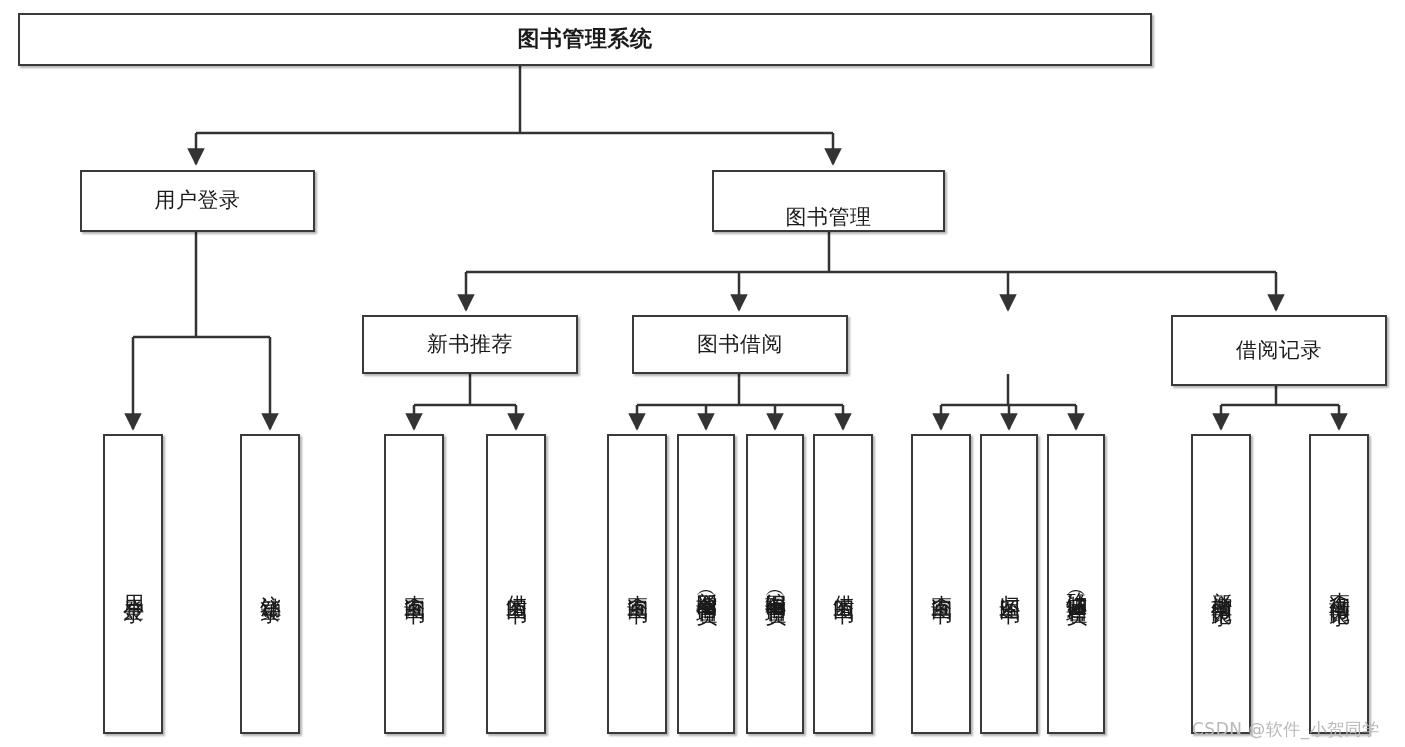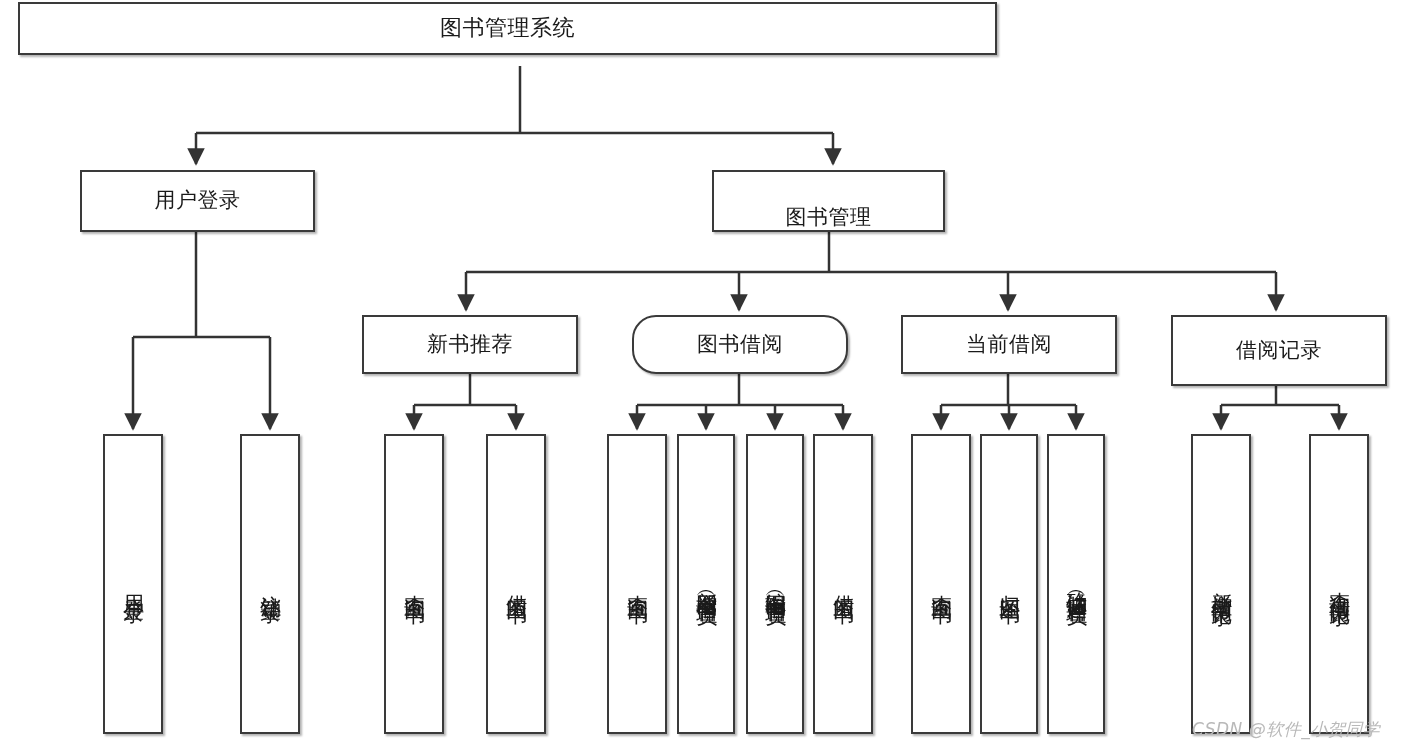--- a/index.html
+++ b/index.html
@@ -129,43 +129,40 @@
       <path d="M 1009 405 L 1009 429" marker-end="url(#arrow)"></path>
       <path d="M 1076 405 L 1076 429" marker-end="url(#arrow)"></path>
 
       <path d="M 1276 374 L 1276 405"></path>
       <path d="M 1221 405 L 1339 405"></path>
       <path d="M 1221 405 L 1221 429" marker-end="url(#arrow)"></path>
       <path d="M 1339 405 L 1339 429" marker-end="url(#arrow)"></path>
     </g>
   </svg>
 
-  <div class="node root horiz" style="left:18px; top:2px; width:979px; height:53px;">
+  <div class="node root horiz" style="left:18px; top:13px; width:1134px; height:53px;font-weight:bold;">
     <span class="label">图书管理系统</span>
   </div>
 
   <div class="node horiz" style="left:80px; top:170px; width:235px; height:62px;">
     <span class="label">用户登录</span>
   </div>
 
   <div class="node horiz" style="left:712px; top:170px; width:233px; height:62px;align-items:flex-end;">
     <span class="label">图书管理</span>
   </div>
 
   <div class="node horiz" style="left:362px; top:315px; width:216px; height:59px;">
     <span class="label">新书推荐</span>
   </div>
 
-  <div class="node horiz" style="left:632px; top:315px; width:216px; height:59px;border-radius:24px;">
+  <div class="node horiz" style="left:632px; top:315px; width:216px; height:59px;">
     <span class="label">图书借阅</span>
   </div>
 
-  <div class="node horiz" style="left:901px; top:315px; width:216px; height:59px;">
-    <span class="label">当前借阅</span>
-  </div>
 
   <div class="node horiz" style="left:1171px; top:315px; width:216px; height:71px;">
     <span class="label">借阅记录</span>
   </div>
 
   <div class="node vert" style="left:103px; top:434px; width:60px; height:300px;">
     <span class="label">用户登录</span>
   </div>
 
   <div class="node vert" style="left:240px; top:434px; width:60px; height:300px;">
@@ -209,15 +206,15 @@
   </div>
 
   <div class="node vert" style="left:1191px; top:434px; width:60px; height:300px;">
     <span class="label">新增借阅记录</span>
   </div>
 
   <div class="node vert" style="left:1309px; top:434px; width:60px; height:300px;">
     <span class="label">查询借阅记录</span>
   </div>
 
-  <div class="watermark" style="left:1192px; top:718px;font-style:italic;">CSDN @软件_小贺同学</div>
+  <div class="watermark" style="left:1192px; top:718px;">CSDN @软件_小贺同学</div>
 
 </div>
 
 </body></html>

